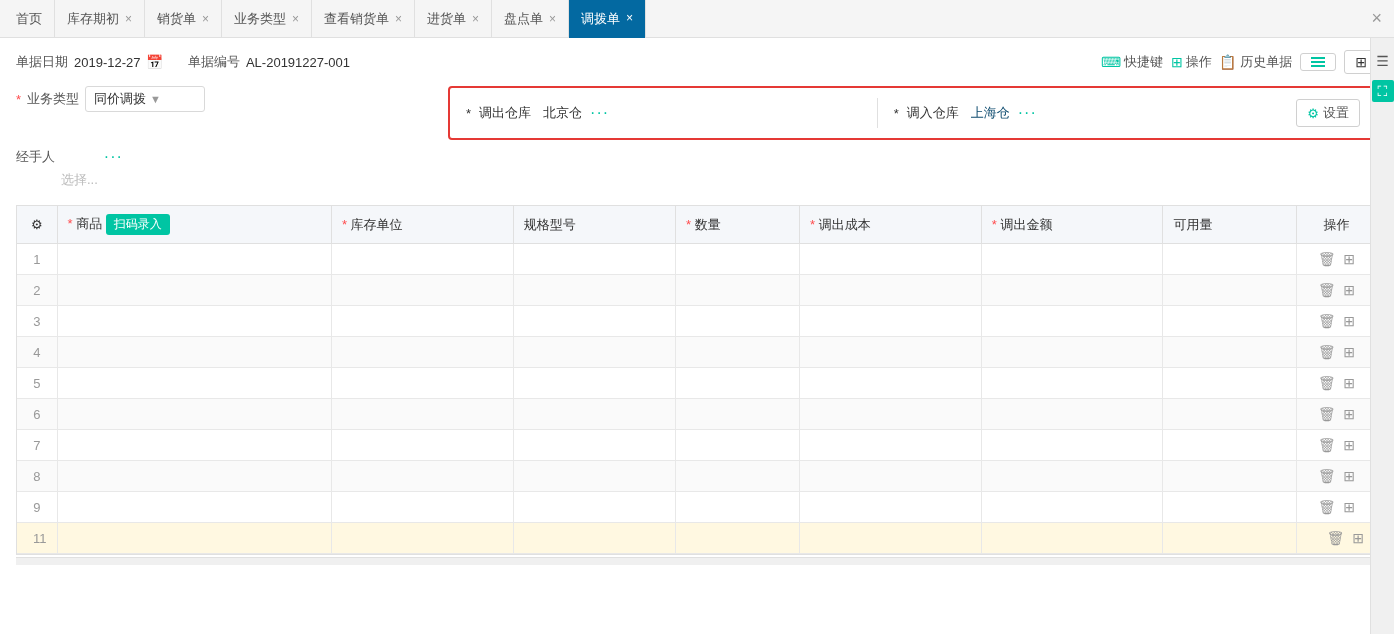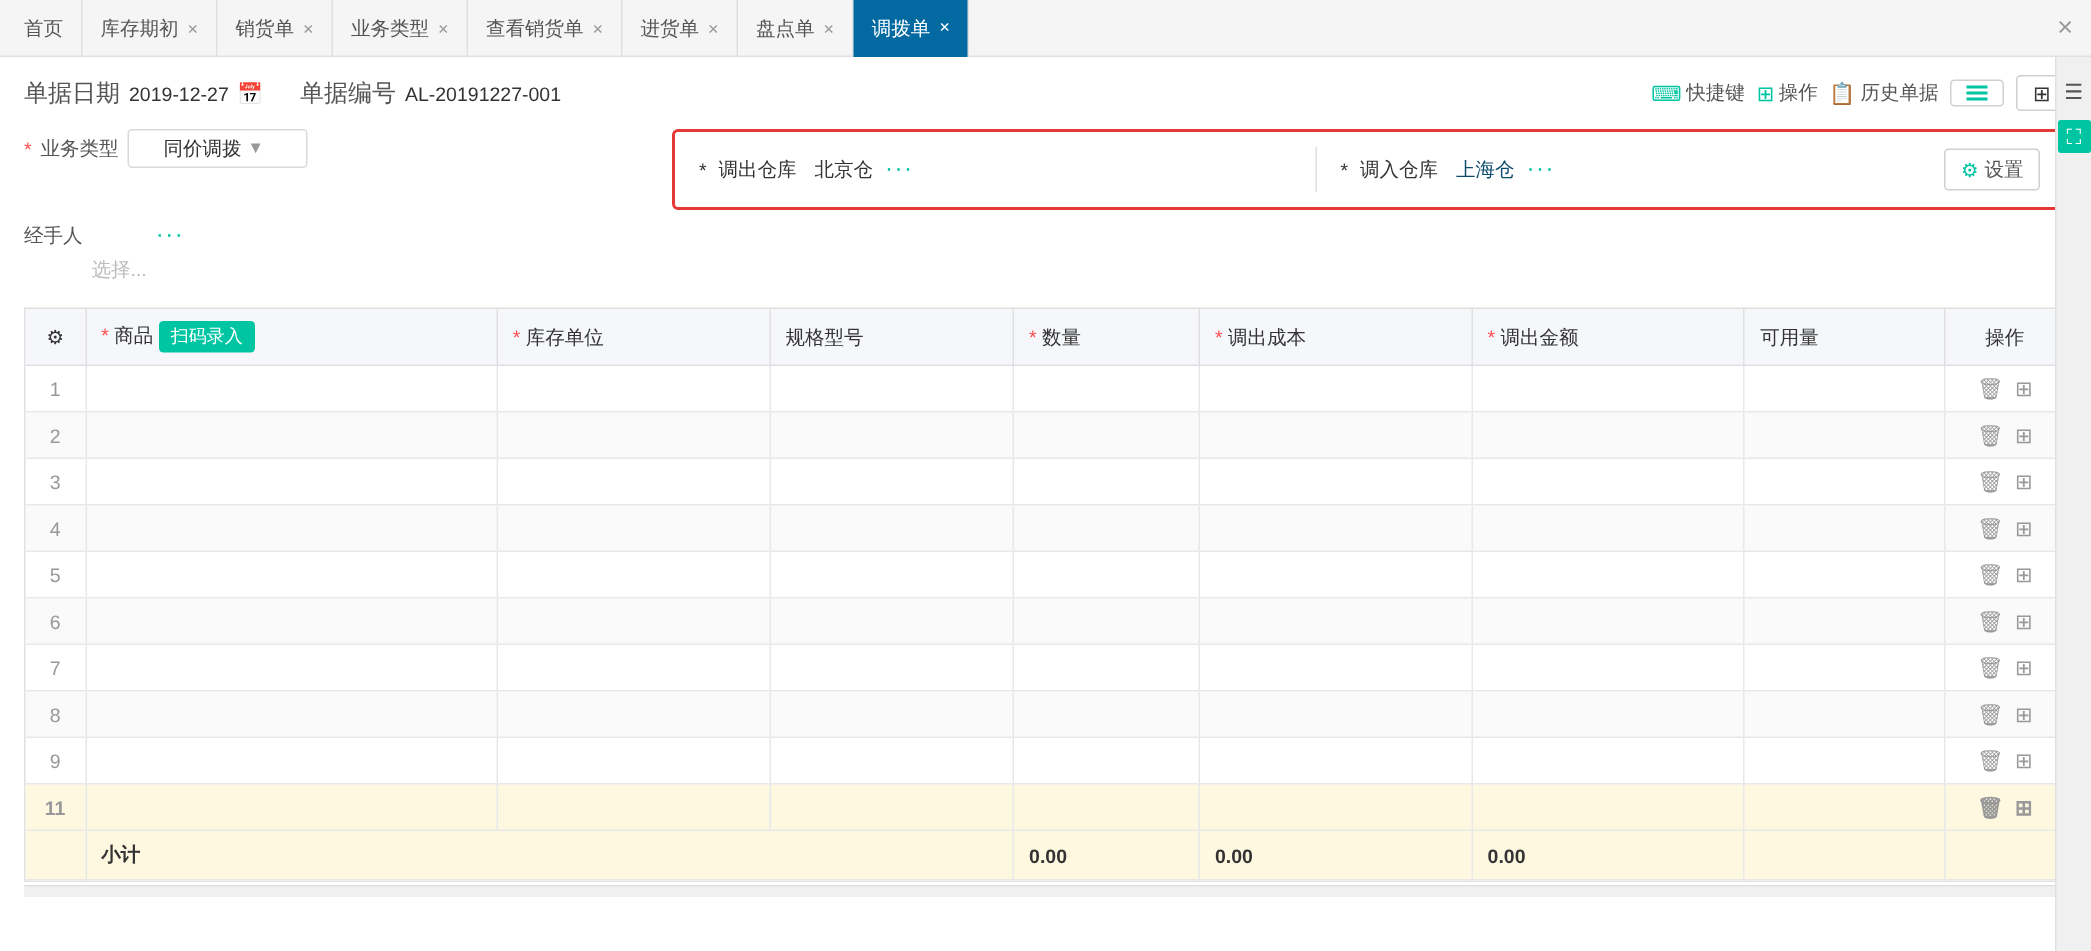--- a/index.html
+++ b/index.html
@@ -54,21 +54,21 @@
     
     .header-row {
       display: flex;
       align-items: center;
       margin-bottom: 12px;
       gap: 24px;
     }
     .header-field {
       display: flex; align-items: center; gap: 6px;
     }
-    .header-field label { color: #555; font-size: 16px; }
+    .header-field label { color: #555; font-size: 13px; }
     .header-field .value {
       color: #333;
       font-size: 13px;
     }
     .header-field .calendar-icon {
       color: #00c5a3;
       cursor: pointer;
       font-size: 14px;
     }
     .header-actions {
@@ -104,21 +104,21 @@
     }
     .form-field {
       display: flex; align-items: center; gap: 6px;
     }
     .form-field .required { color: #ff4d4f; font-size: 13px; }
     .form-field label { color: #555; }
     .form-field .select-wrapper {
       display: flex; align-items: center; gap: 4px;
       border: 1px solid #d9d9d9;
       border-radius: 3px;
-      padding: 3px 23px;
+      padding: 3px 8px;
       min-width: 120px;
       cursor: pointer;
     }
     .form-field .select-wrapper .chevron { color: #999; font-size: 11px; }
     .dots-btn {
       color: #00c5a3;
       cursor: pointer;
       font-size: 16px;
       letter-spacing: 1px;
     }
@@ -203,21 +203,22 @@
     .op-icon {
       cursor: pointer;
       font-size: 14px;
       color: #999;
       margin: 0 2px;
     }
 
     
     .subtotal-row td {
       background: #fff8e1 !important;
-      font-weight: bold;
+      font-weight: normal;
+      text-align: right;
     }
 
     
     .scan-btn {
       background: #00c5a3;
       color: #fff;
       border: none;
       padding: 2px 8px;
       border-radius: 3px;
       cursor: pointer;
@@ -563,29 +564,20 @@
       <td></td>
       <td></td>
       <td></td>
       <td></td>
       <td></td>
       <td class="td-ops">
         <span class="op-icon">🗑</span>
         <span class="op-icon">⊞</span>
       </td>
     </tr>
-          <tr class="subtotal-row">
-      <td class="td-num"></td>
-      <td colspan="3" style="color:#333;">小计</td>
-      <td>0.00</td>
-      <td>0.00</td>
-      <td>0.00</td>
-      <td></td>
-      <td></td>
-    </tr>
         </tbody>
     </table>
   </div>
   <div class="bottom-scroll"></div>
 </div>
 
 <div class="right-sidebar">
   <div class="sidebar-icon">☰</div>
   <div class="sidebar-icon active">⛶</div>
 </div>

